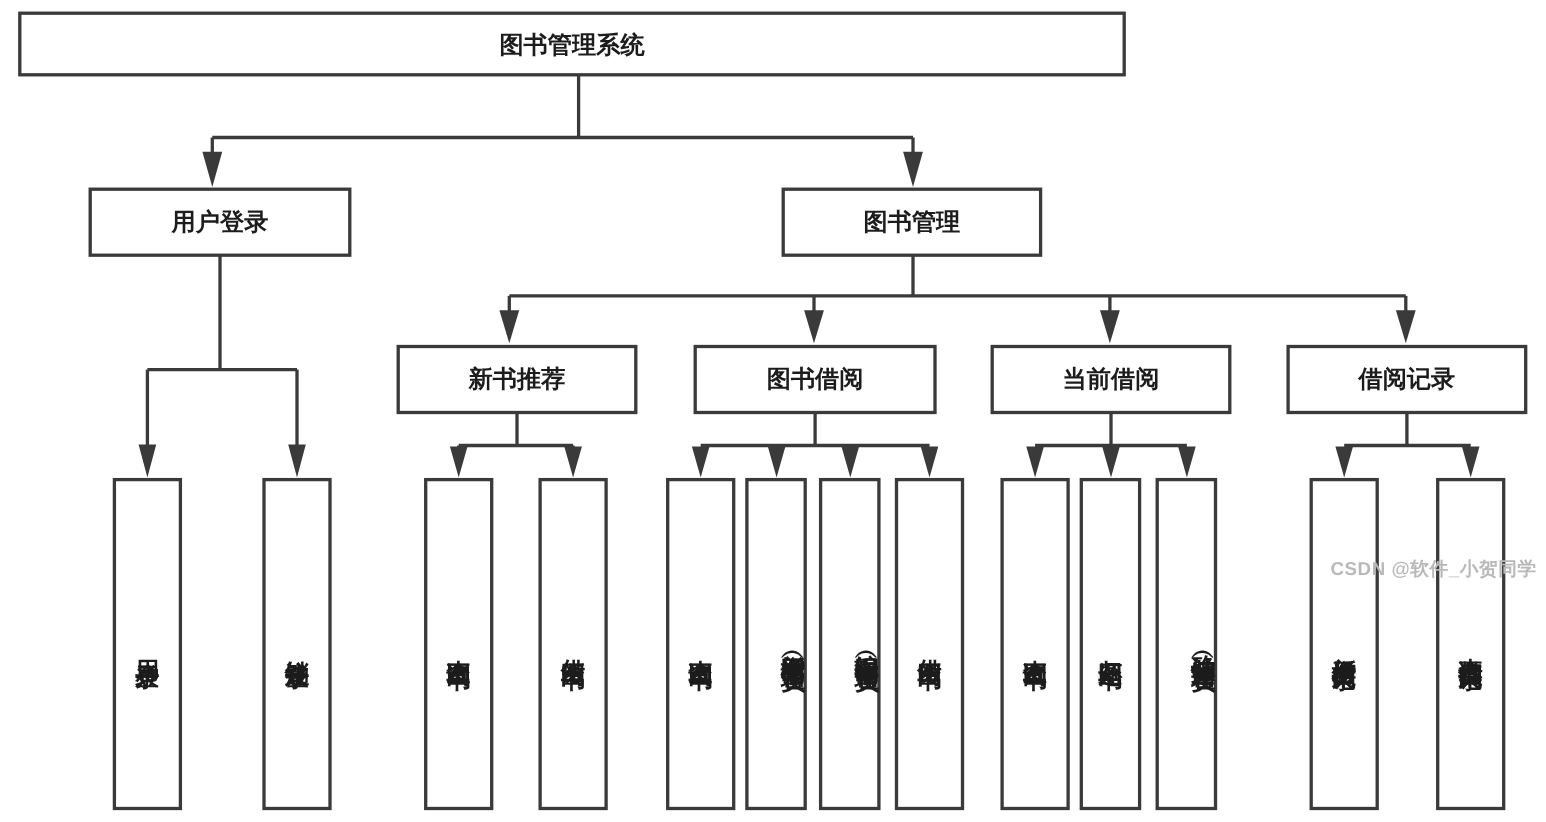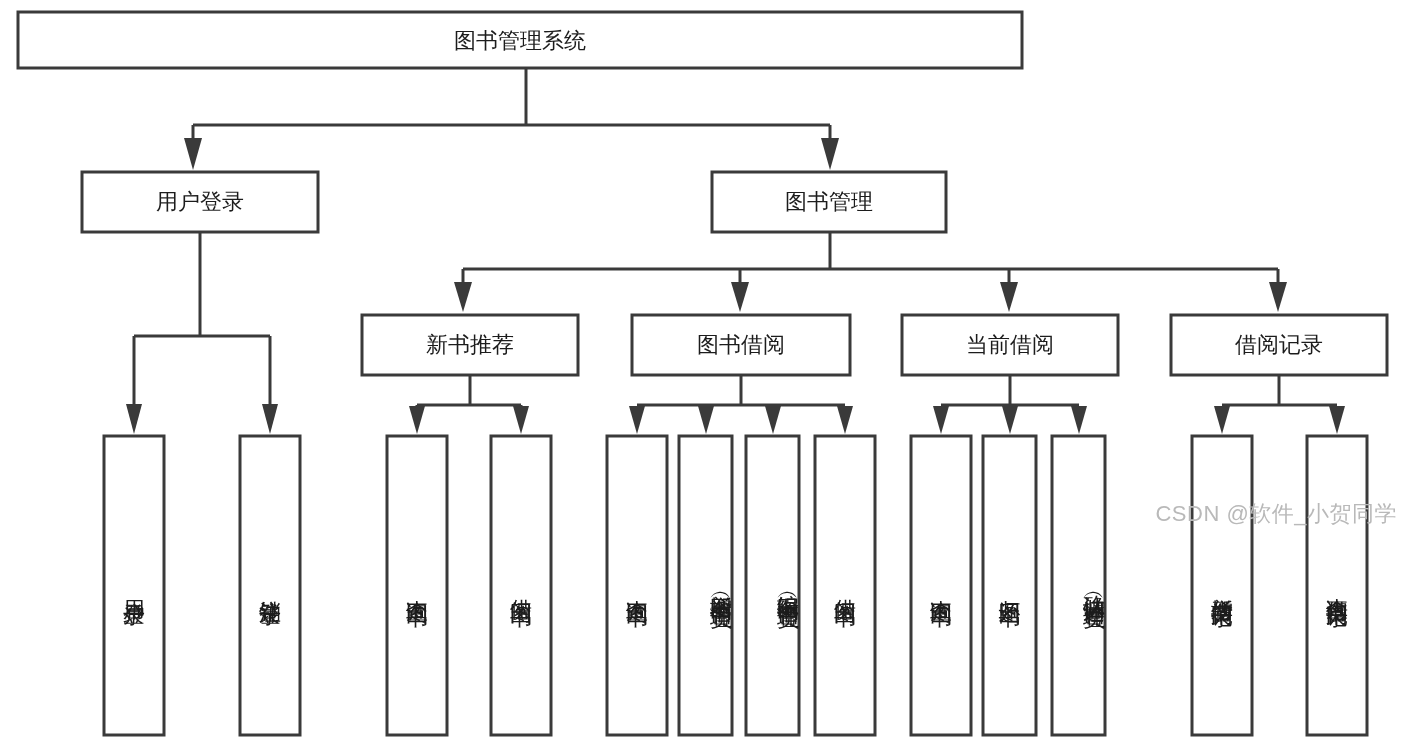--- a/index.html
+++ b/index.html
@@ -11,20 +11,21 @@
     width: 1405px;
     height: 747px;
     font-family: "Liberation Sans", "DejaVu Sans", sans-serif;
     overflow: hidden;
     position: relative;
   }
   #diagram-root {
     position: relative;
     width: 1405px;
     height: 533px;
+    font-weight: bold;
   }
   svg.diagram {
     position: absolute;
     top: 0;
     left: 0;
     width: 1405px;
     height: 747px;
   }
   .node-box {
     fill: #ffffff;
@@ -61,21 +62,21 @@
     letter-spacing: 2px;
     line-height: 1;
     pointer-events: none;
     white-space: nowrap;
   }
   .watermark {
     position: absolute;
     right: 8px;
     bottom: 4px;
     font-family: "Liberation Sans", "DejaVu Sans", sans-serif;
-    font-size: 22px;
+    font-size: 17px;
     color: #b9b9b9;
     letter-spacing: 0.5px;
     user-select: none;
   }
 </style>
 </head>
 <body>
 
 <div id="diagram-root">
 

